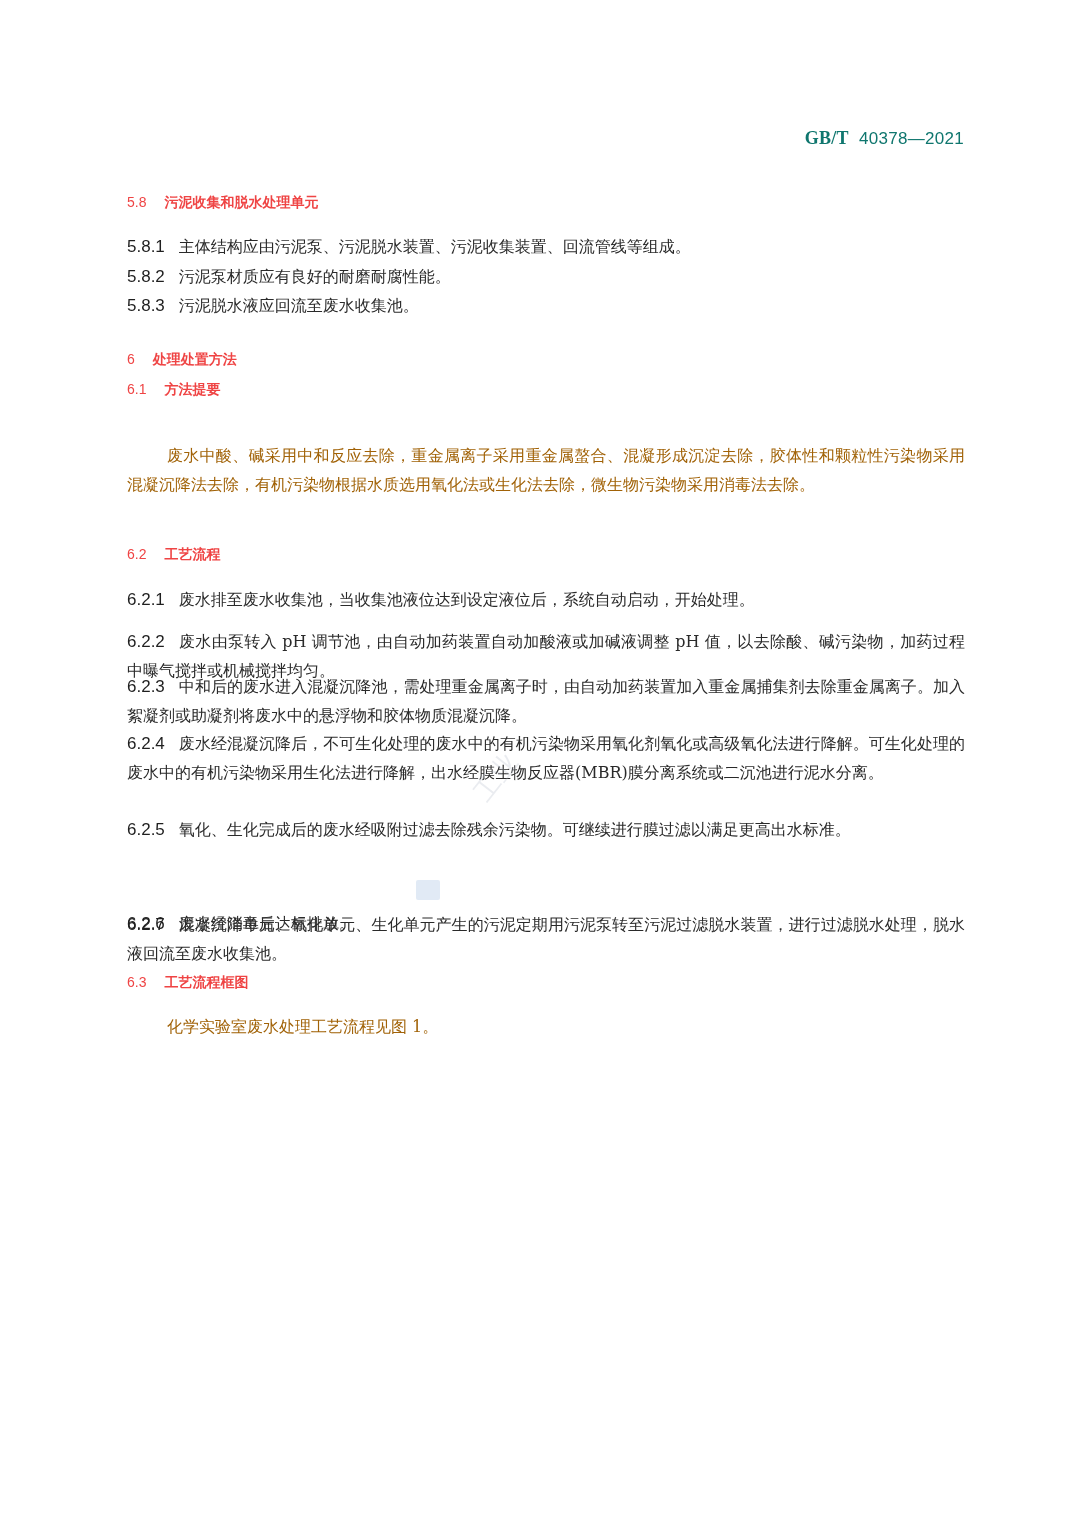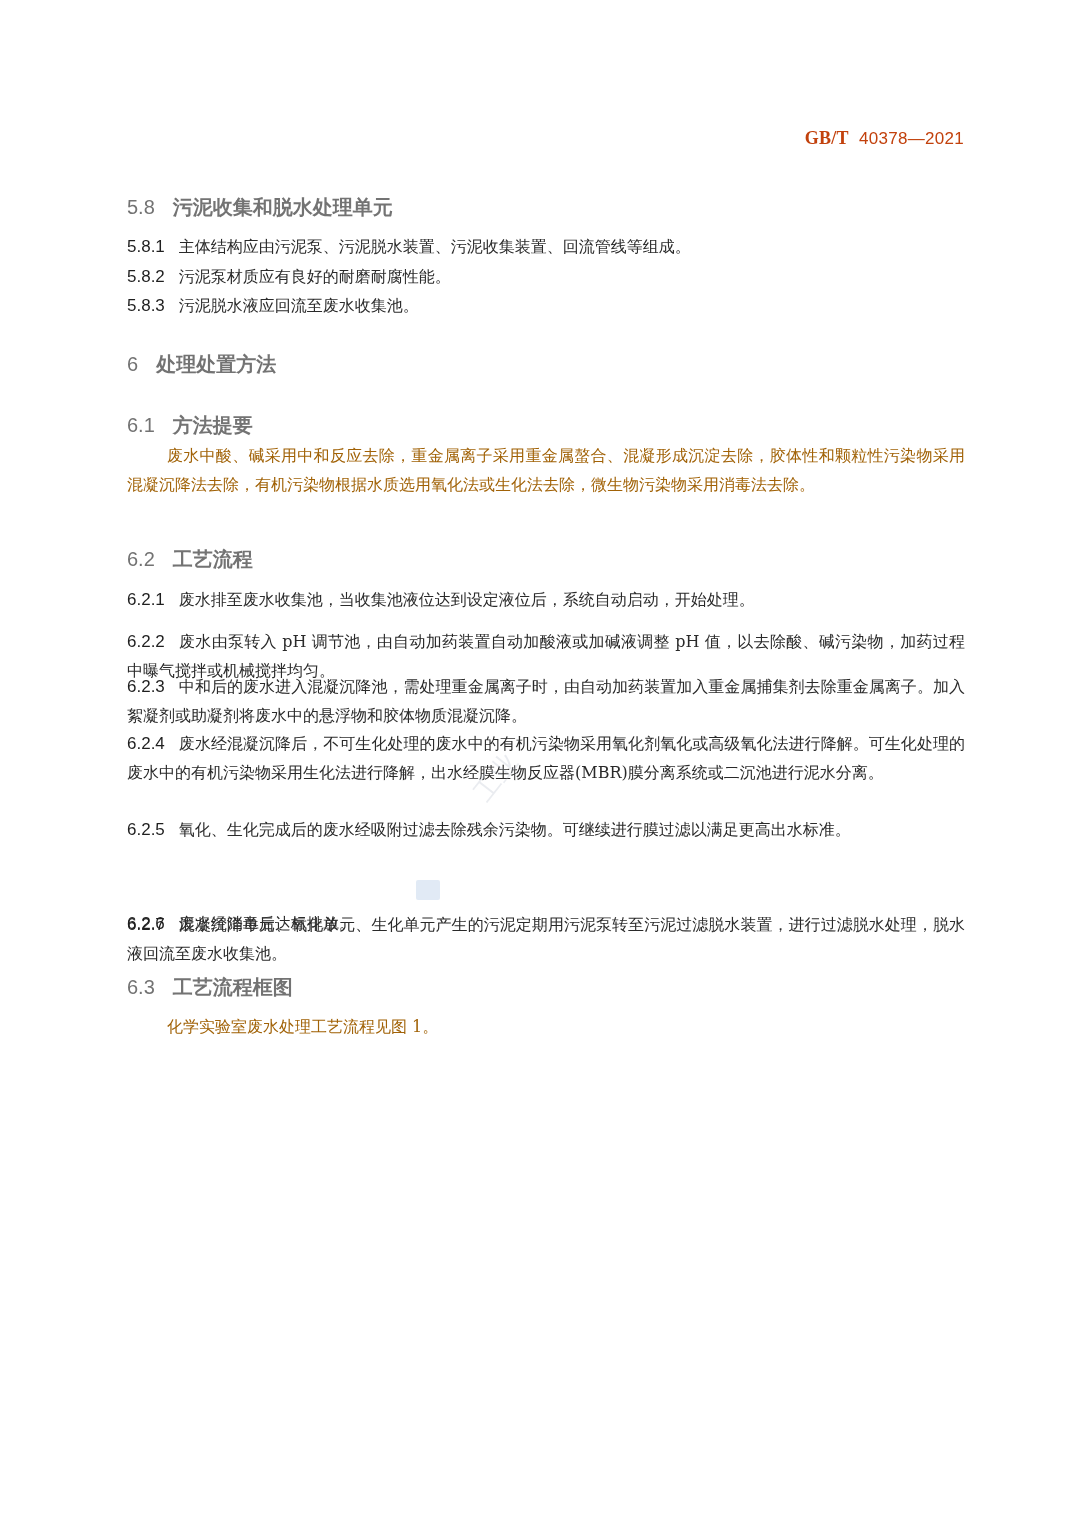--- a/index.html
+++ b/index.html
@@ -4,28 +4,28 @@
 <style>
   html, body { margin: 0; padding: 0; background: #ffffff; }
   body {
     width: 1080px; height: 1527px; position: relative; overflow: hidden;
     font-family: "DejaVu Serif", "Liberation Serif", serif;
     color: #262626;
   }
   .std-number {
     position: absolute; top: 128px; right: 116px;
     font-family: "Liberation Sans", "DejaVu Sans", sans-serif;
-    font-size: 17px; color: #c2410c; letter-spacing: 0.3px;
+    font-size: 17px; color: #0f766e; letter-spacing: 0.3px;
   }
   .std-number .gbt { font-family: "Liberation Serif", serif; font-weight: bold; font-size: 18px; }
   .content { position: absolute; left: 127px; width: 838px; top: 0; }
   .heading {
     position: absolute; left: 0;
     font-family: "DejaVu Sans", "Liberation Sans", sans-serif;
-    font-size: 20px; font-weight: bold; color: #737373; white-space: nowrap;
+    font-size: 14px; font-weight: bold; color: #ef4444; white-space: nowrap;
   }
   .heading .num { font-weight: normal; font-family: "Liberation Sans", sans-serif; margin-right: 18px; }
   .clause {
     position: absolute; left: 0; width: 838px;
     font-size: 16px; line-height: 29px; color: #2a2a2a;
     text-align: justify;
   }
   .clause .cnum {
     font-family: "Liberation Sans", "DejaVu Sans", sans-serif;
     font-size: 17px; color: #1f1f1f; margin-right: 14px;
@@ -66,21 +66,21 @@
     <span class="cnum">5.8.2</span><span>污泥泵材质应有良好的耐磨耐腐性能。</span>
   </div>
   <div class="clause" style="top:291px;">
     <span class="cnum">5.8.3</span><span>污泥脱水液应回流至废水收集池。</span>
   </div>
 
   <div class="heading" style="top:351px;">
     <span class="num">6</span><span>处理处置方法</span>
   </div>
 
-  <div class="heading" style="top:412px;">
+  <div class="heading" style="top:381px;">
     <span class="num">6.1</span><span>方法提要</span>
   </div>
   <div class="para" style="top:441px;">废水中酸、碱采用中和反应去除，重金属离子采用重金属螯合、混凝形成沉淀去除，胶体性和颗粒性污染物采用混凝沉降法去除，有机污染物根据水质选用氧化法或生化法去除，微生物污染物采用消毒法去除。</div>
 
   <div class="heading" style="top:546px;">
     <span class="num">6.2</span><span>工艺流程</span>
   </div>
   <div class="clause" style="top:585px;">
     <span class="cnum">6.2.1</span><span>废水排至废水收集池，当收集池液位达到设定液位后，系统自动启动，开始处理。</span>
   </div>

